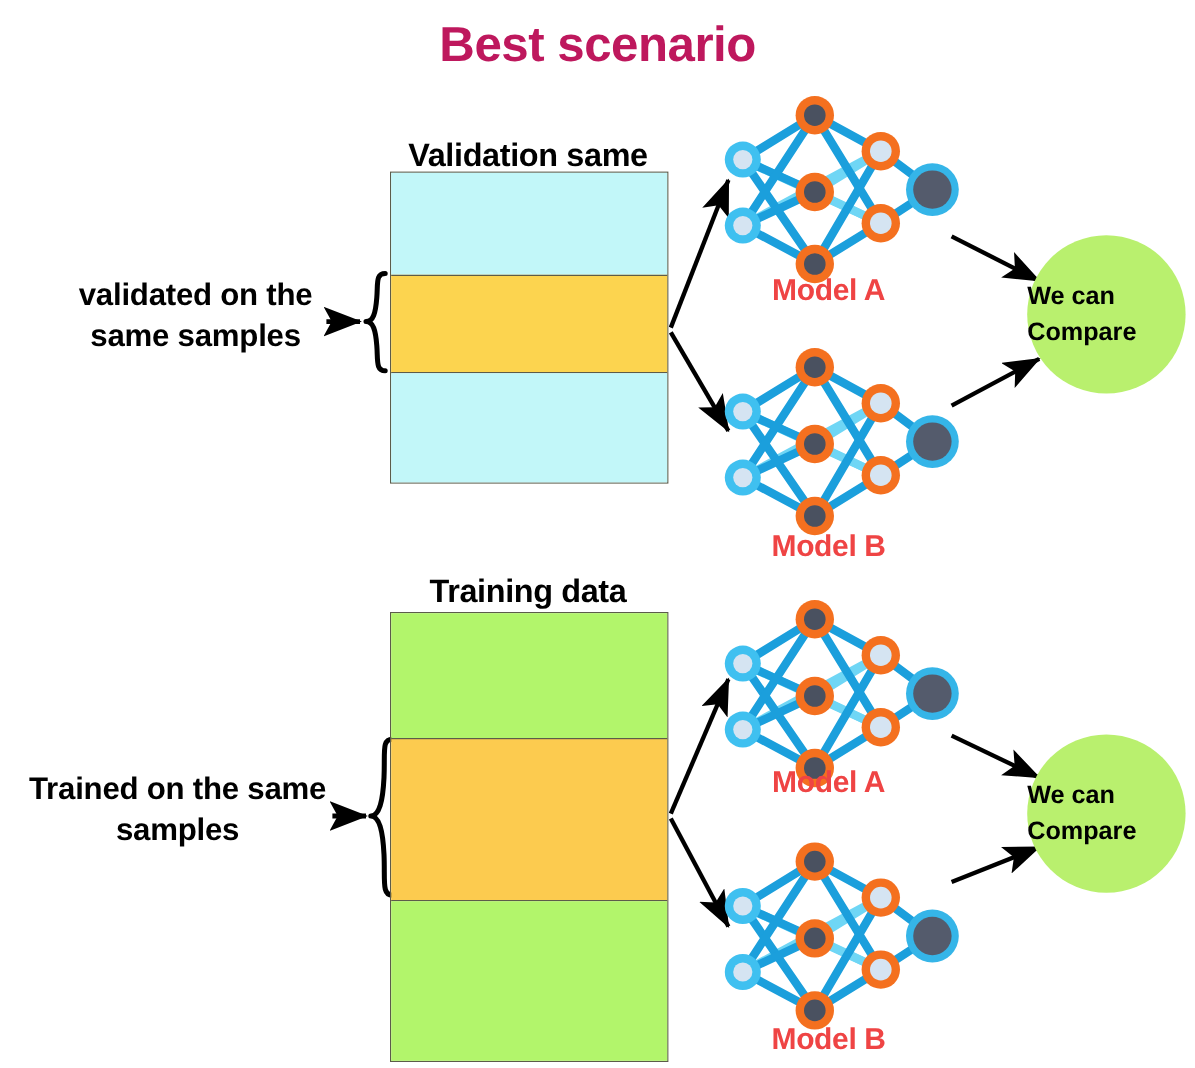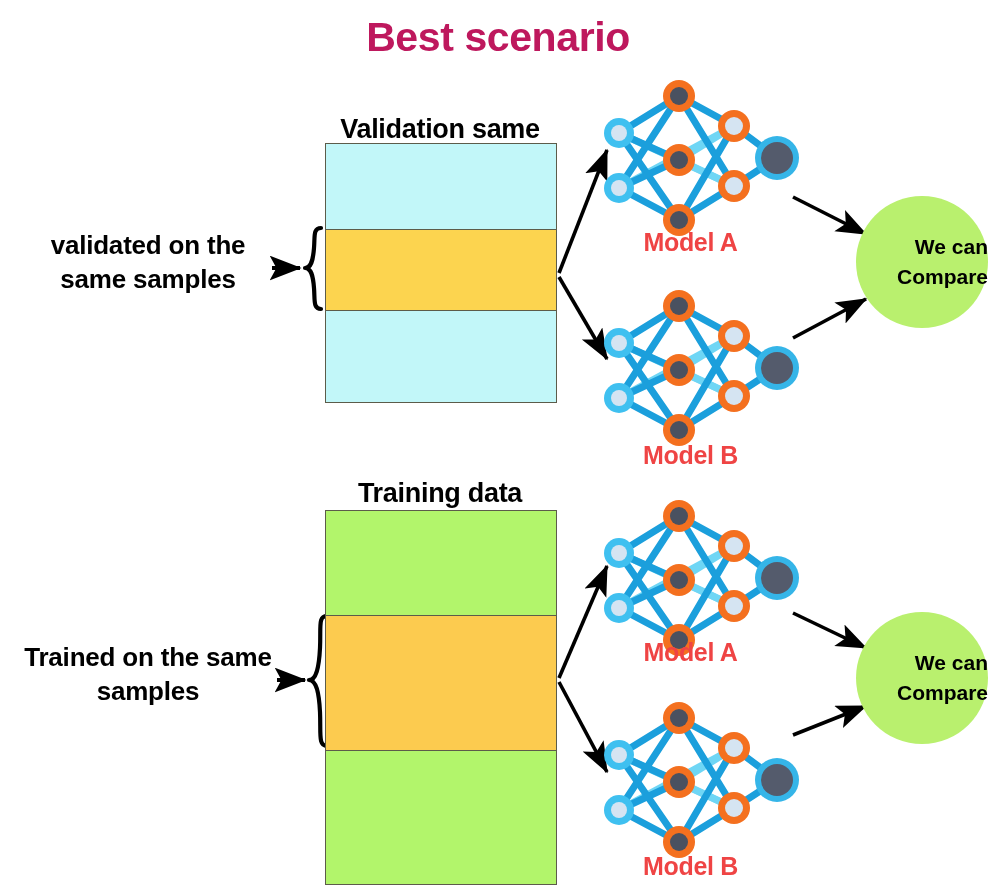--- a/index.html
+++ b/index.html
@@ -73,21 +73,21 @@
 
   
   .side-note {
     font-size: 26px;
     font-weight: bold;
     line-height: 1.32;
     color: #000;
     text-align: center;
     letter-spacing: -0.2px;
   }
-  #validated-note { left: 20px; top: 228px; width: 256px; }
+  #validated-note { left: 35px; top: 228px; width: 256px; }
   #trained-note   { left: 20px; top: 640px; width: 256px; text-align: center; }
 
   
   .model-caption {
     font-size: 25px;
     font-weight: bold;
     letter-spacing: -0.3px;
     color: #ef4444;
     white-space: nowrap;
     text-align: center;
@@ -98,21 +98,21 @@
   #model-b-bottom-caption { left: 598px; top: 852px; width: 185px; }
 
   
   .compare-circle {
     width: 132px;
     height: 132px;
     border-radius: 50%;
     background: #B9F06E;
     display: flex;
     flex-direction: column;
-    align-items: flex-end;
+    align-items: flex-start;
     justify-content: center;
     text-align: center;
   }
   .compare-circle span {
     font-size: 21px;
     font-weight: bold;
     line-height: 1.42;
     color: #000;
   }
   #compare-top    { left: 856px; top: 196px; }

